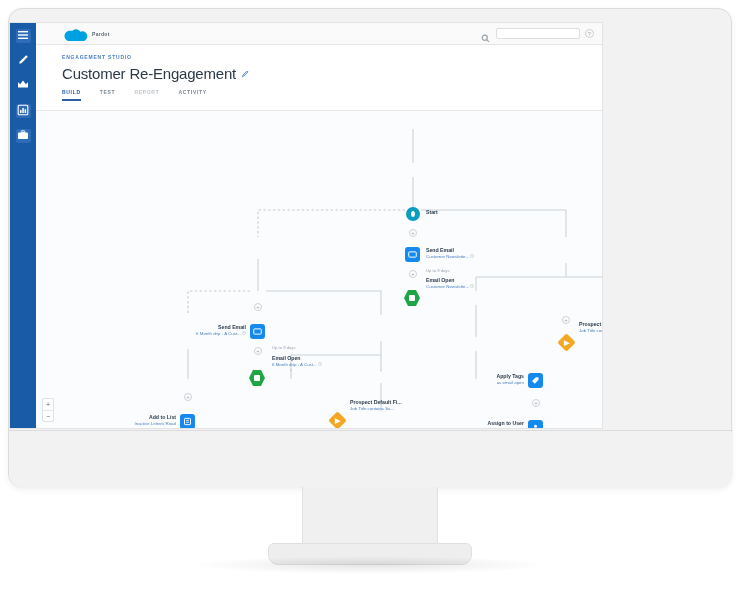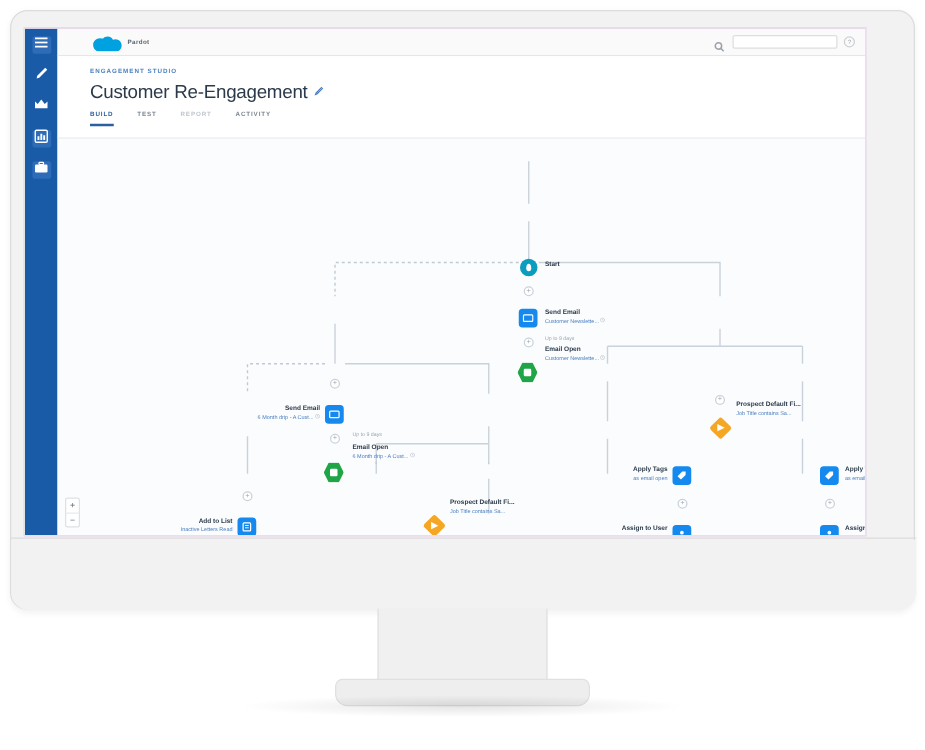--- a/index.html
+++ b/index.html
@@ -13,23 +13,23 @@
   
   #monitor-frame {
     position: absolute; left: 8px; top: 8px;
     width: 724px; height: 480px;
     background: #f2f2f2;
     border: 1px solid #dcdcdc;
     border-radius: 14px;
     box-shadow: 0 2px 6px rgba(0,0,0,.06);
   }
   #screen-bezel {
-    position: absolute; left: 10px; top: 13px;
-    width: 674px; height: 407px;
-    background: #f0abfc;
+    position: absolute; left: 0; top: 13px;
+    width: 594px; height: 407px;
+    background: #d946ef;
     border: 1px solid #e3e3e3;
     overflow: hidden;
   }
   #monitor-chin {
     position: absolute; left: 0; top: 423px;
     width: 724px; height: 56px;
     background: #f2f2f2;
     border-bottom-left-radius: 14px;
     border-bottom-right-radius: 14px;
   }

